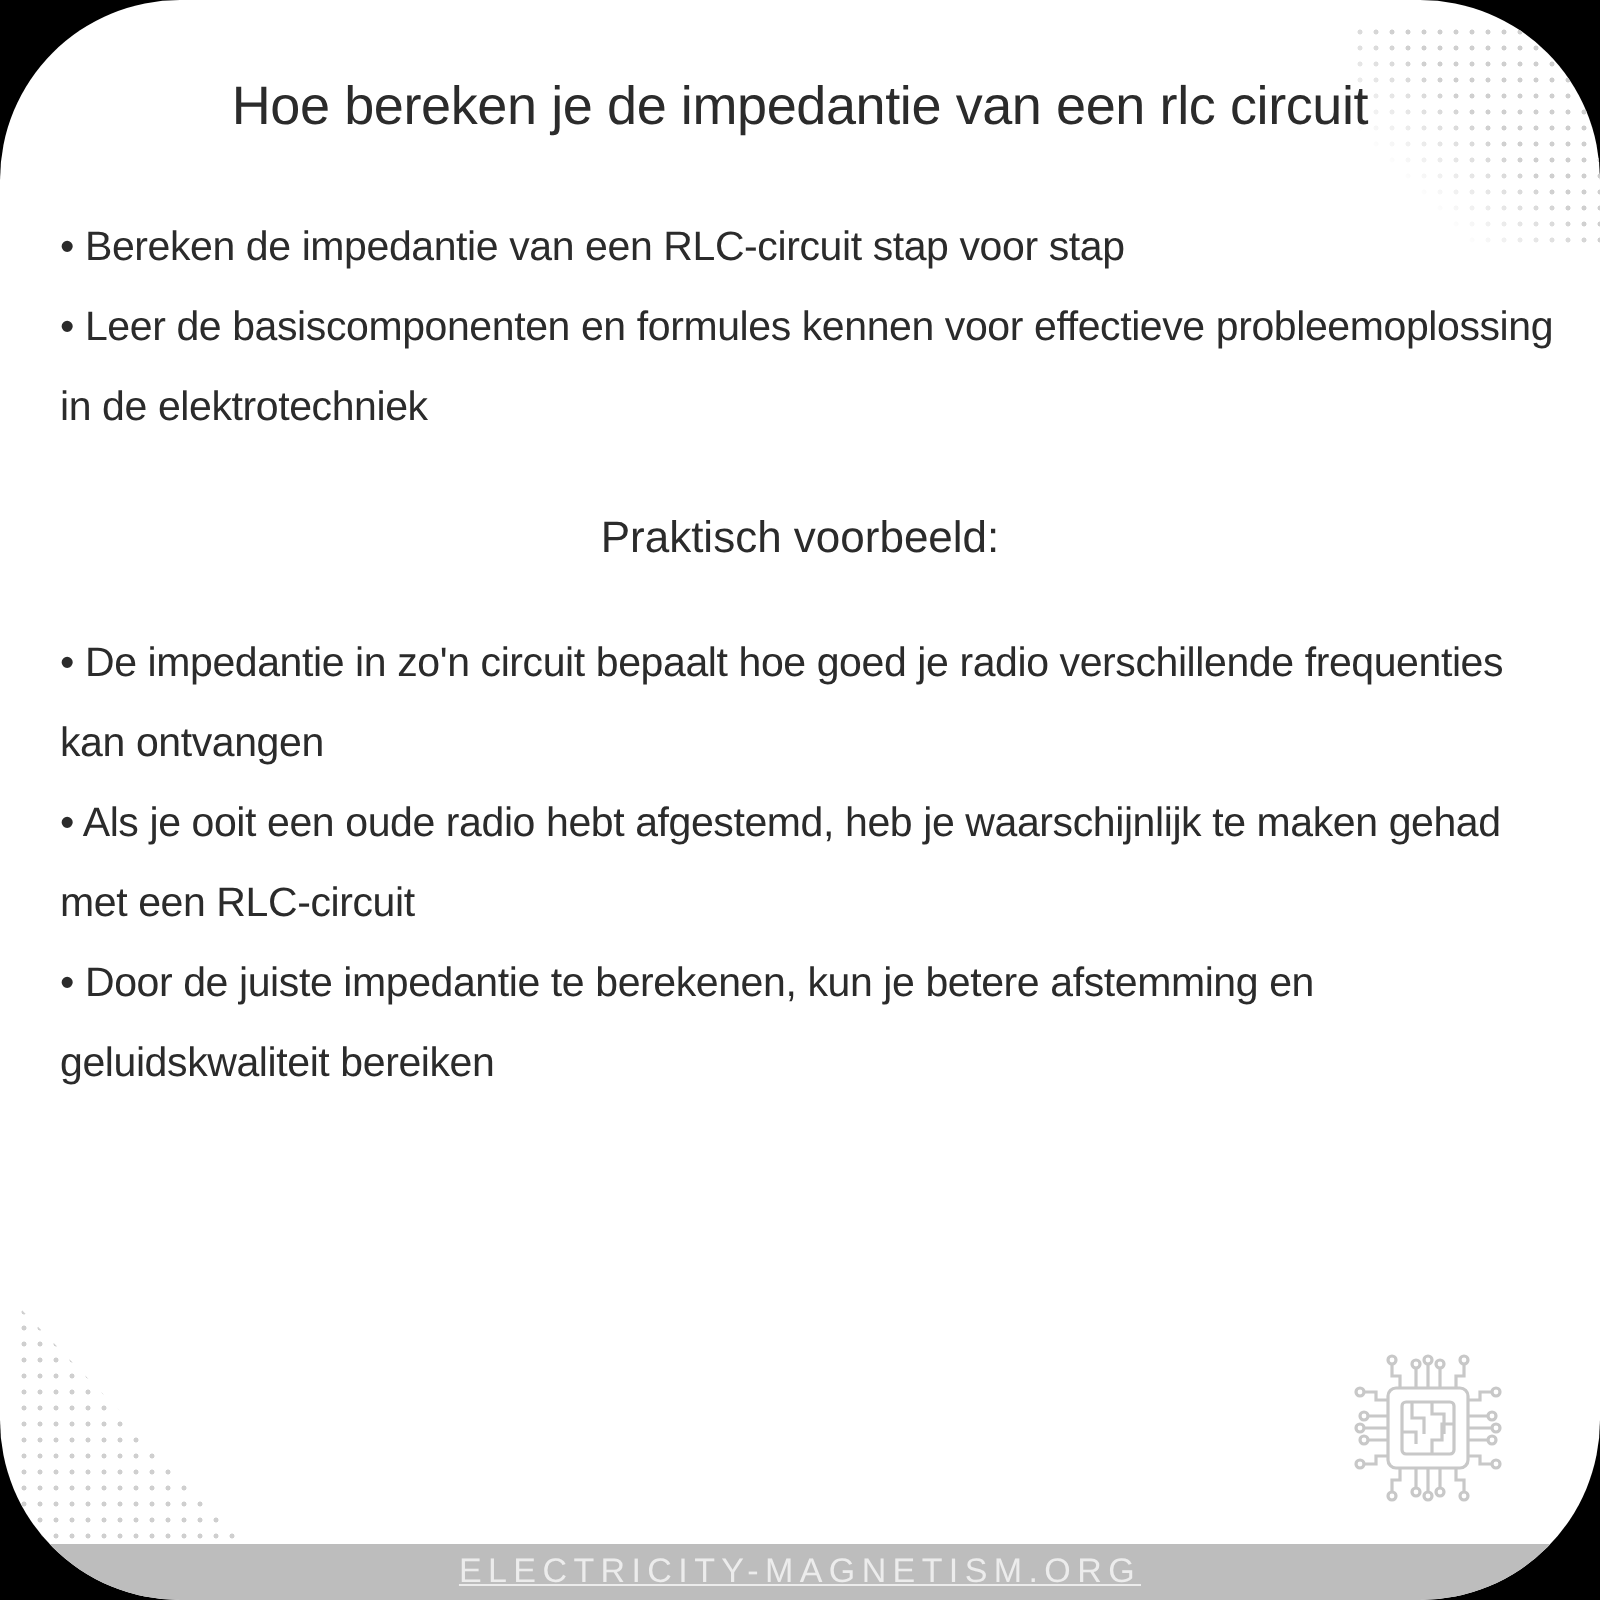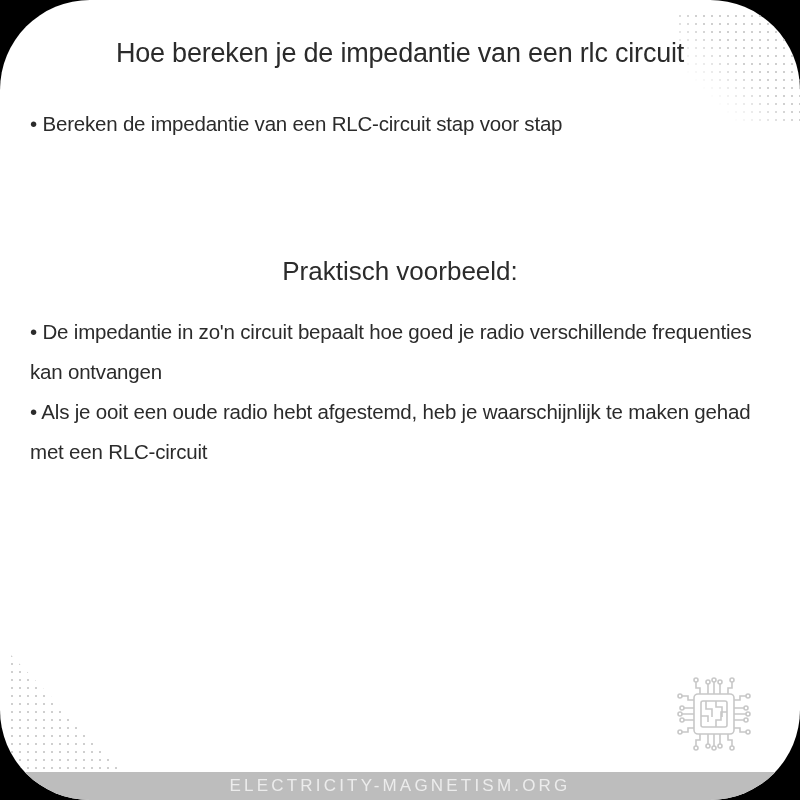--- a/index.html
+++ b/index.html
@@ -8,47 +8,49 @@
   .dots-tr { position:absolute; left:676px; top:12px; width:124px; height:112px;
     background-image: radial-gradient(circle, #cfcfcf 1.1px, transparent 1.4px);
     background-size: 8px 8px;
     -webkit-mask-image: linear-gradient(225deg, #000 45%, transparent 75%);
     mask-image: linear-gradient(225deg, #000 45%, transparent 75%); }
   .dots-bl { position:absolute; left:8px; top:652px; width:116px; height:120px;
     background-image: radial-gradient(circle, #cfcfcf 1.1px, transparent 1.4px);
     background-size: 8px 8px;
     clip-path: polygon(0 0, 100% 100%, 0 100%); }
   .title { position:absolute; left:0; width:800px; top:38px; text-align:center; font-size:27px; color:#2b2b2b; letter-spacing:-0.2px; }
-  .section-title { position:absolute; left:0; width:800px; top:256px; text-align:center; font-size:26px; color:#2b2b2b; }
+  .section-title { position:absolute; left:0; width:800px; top:256px; text-align:center; font-size:22px; color:#2b2b2b; }
   .bullets { position:absolute; left:30px; width:750px; font-size:20.5px; color:#2b2b2b; line-height:40px; letter-spacing:-0.2px; }
   .bullets p { margin:0; }
   .b1 { top:104px; }
   .b2 { top:312px; }
   .footer { position:absolute; left:0; top:772px; width:800px; height:28px; background:#bdbdbd; }
-  .footer-text { position:absolute; left:0; width:800px; top:4px; text-align:center; color:#ececec; font-size:17px; letter-spacing:3.2px; }
+  .footer-text { position:absolute; left:0; width:800px; top:4px; text-align:center; color:#ececec; font-size:17px; letter-spacing:3.2px;text-decoration:underline; }
   .chip { position:absolute; left:672px; top:672px; width:84px; height:84px; }
 </style>
 </head>
 <body>
 
 <div class="card">
   <div class="dots-tr"></div>
   <div class="dots-bl"></div>
 
   <div class="title">Hoe bereken je de impedantie van een rlc circuit</div>
 
   <div class="bullets b1">
     <p>• Bereken de impedantie van een RLC-circuit stap voor stap</p>
+    <p>• Leer de basiscomponenten en formules kennen voor effectieve probleemoplossing in de elektrotechniek</p>
   </div>
 
   <div class="section-title">Praktisch voorbeeld:</div>
 
   <div class="bullets b2">
     <p>• De impedantie in zo'n circuit bepaalt hoe goed je radio verschillende frequenties kan ontvangen</p>
     <p>• Als je ooit een oude radio hebt afgestemd, heb je waarschijnlijk te maken gehad met een RLC-circuit</p>
+    <p>• Door de juiste impedantie te berekenen, kun je betere afstemming en geluidskwaliteit bereiken</p>
   </div>
 
   <svg class="chip" viewBox="0 0 84 84" fill="none" stroke="#c8c8c8" stroke-width="1.6">
     <rect x="22" y="22" width="40" height="40" rx="4"></rect>
     <rect x="29" y="29" width="26" height="26" rx="2"></rect>
     <path d="M34 29 v8 h6 v8 M44 29 v6 h6 v10 M29 44 h7 v6 M55 40 h-6 v8 h-5 v7"></path>
 
     <path d="M28 22 v-6 h-4 v-6 M36 22 v-10 M42 22 v-12 M48 22 v-10 M56 22 v-6 h4 v-6"></path>
     <circle cx="24" cy="8" r="2"></circle>
       <circle cx="36" cy="10" r="2"></circle>

